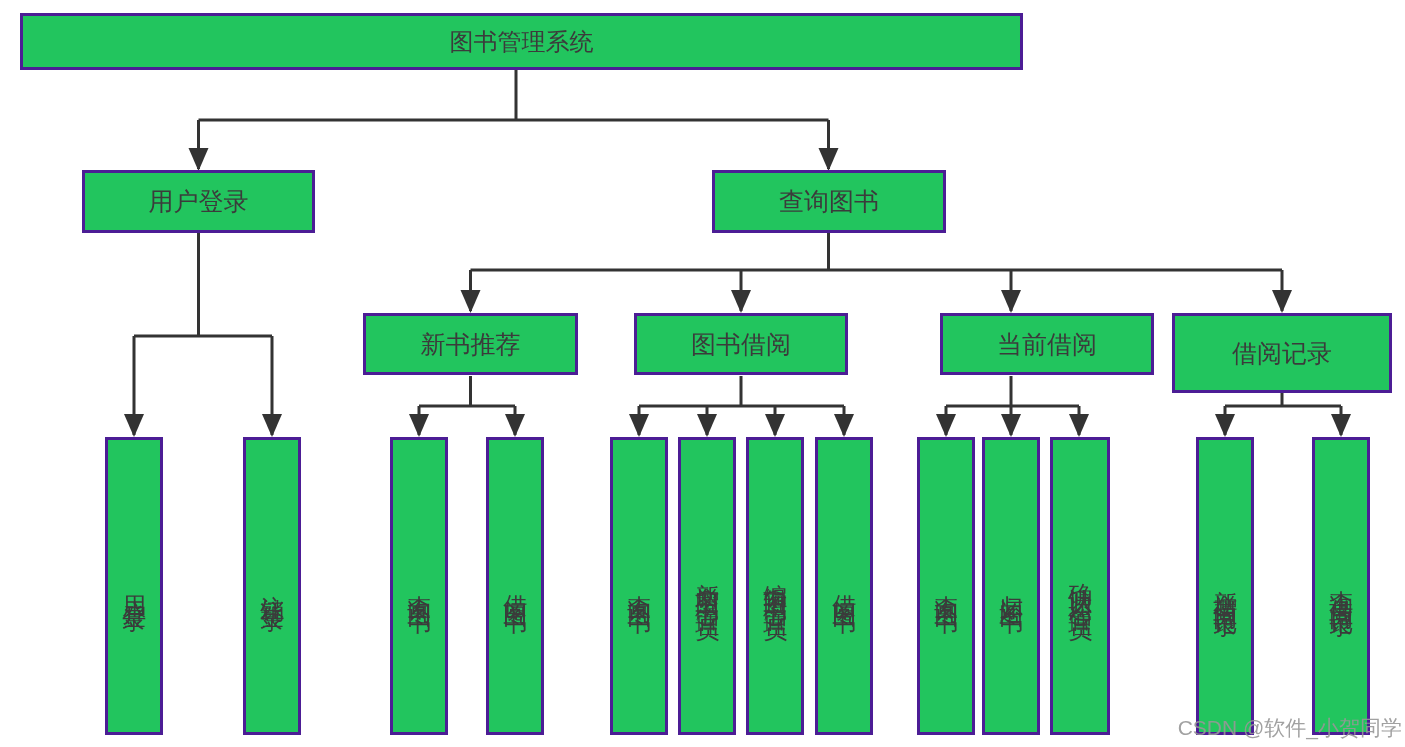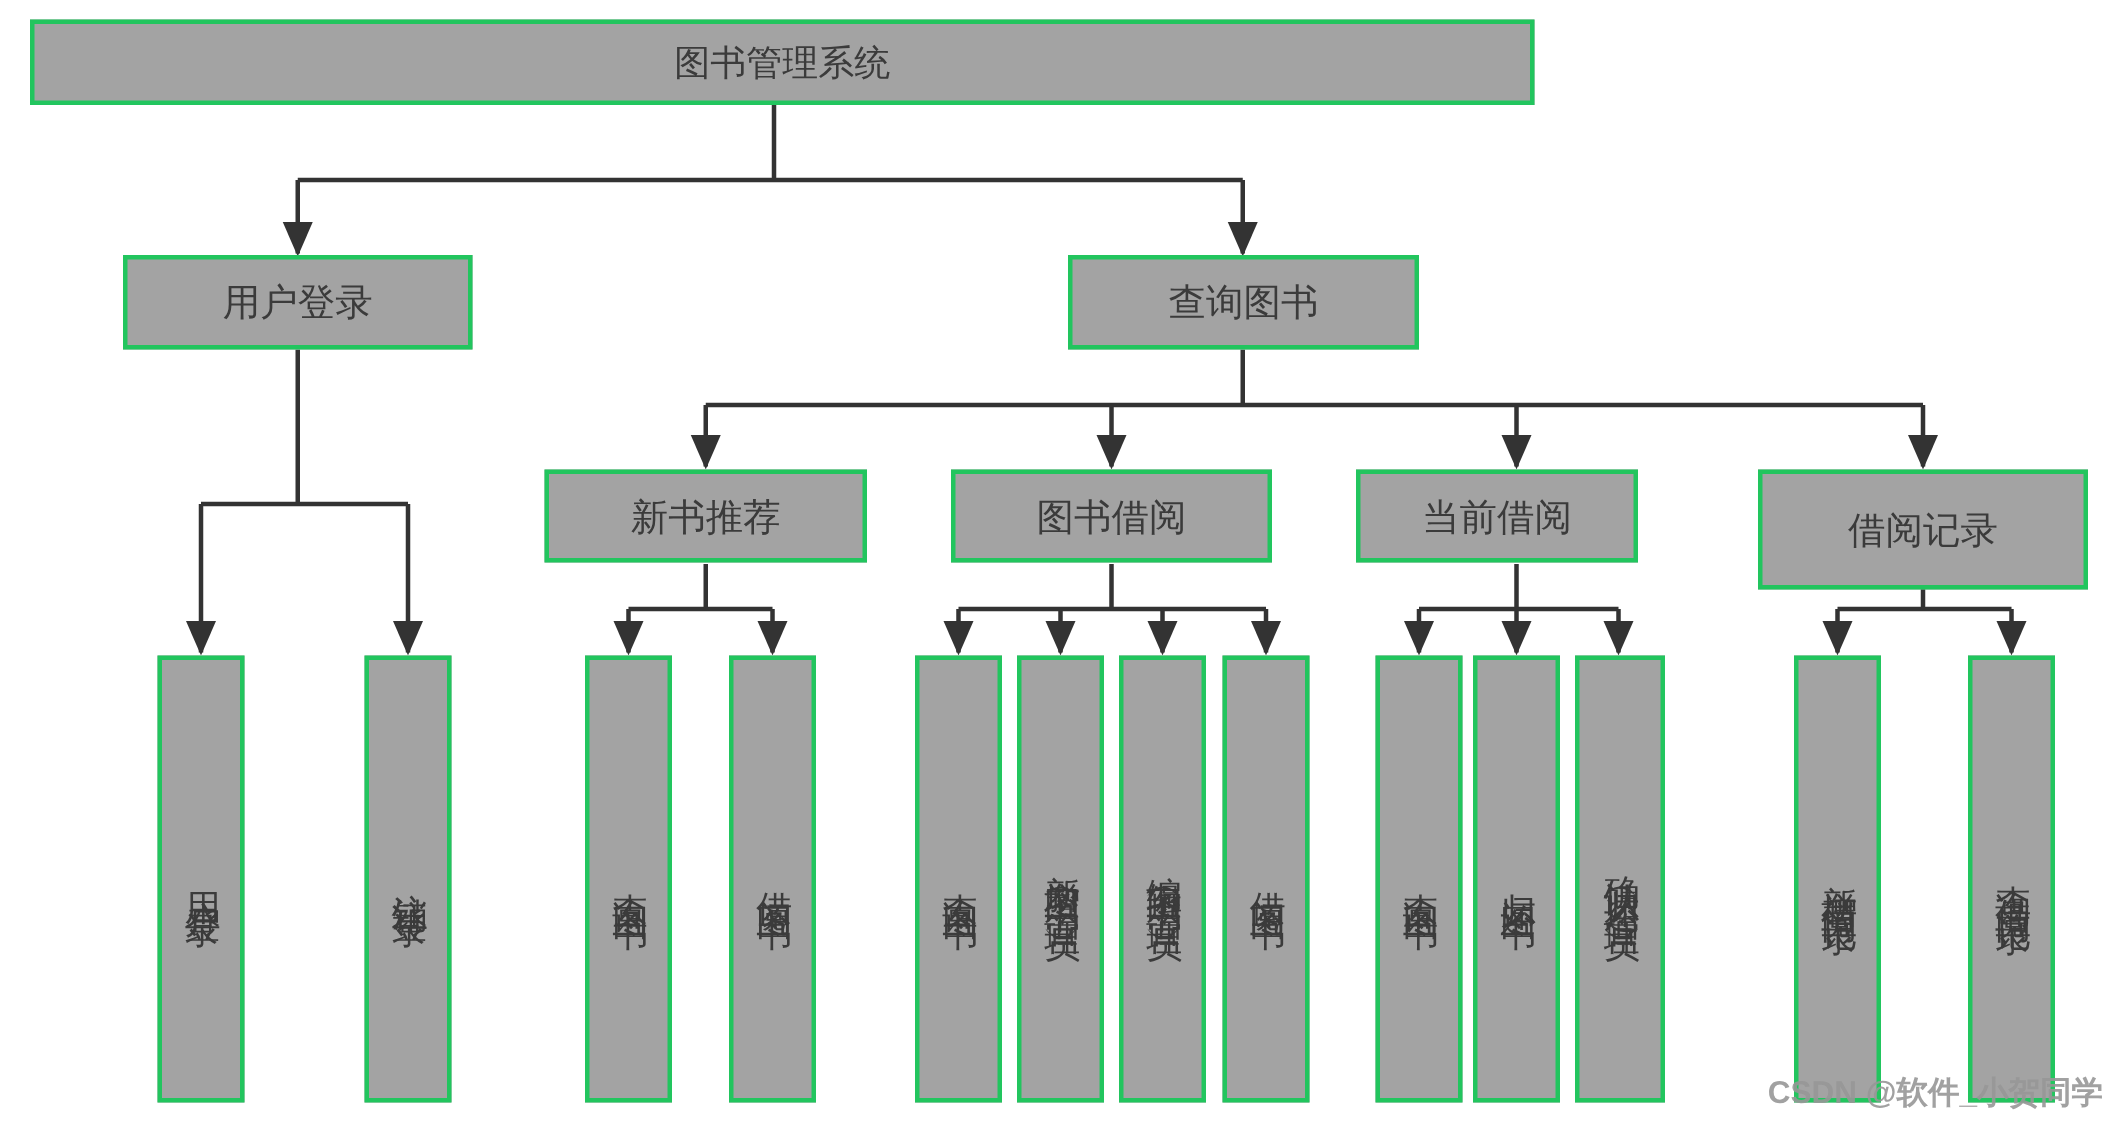--- a/index.html
+++ b/index.html
@@ -17,22 +17,22 @@
   }
   .connectors {
     position: absolute;
     left: 0;
     top: 0;
     z-index: 1;
   }
   .node {
     position: absolute;
     box-sizing: border-box;
-    background: #a3a3a3;
-    border: 3px solid #22c55e;
+    background: #22c55e;
+    border: 3px solid #4c1d95;
     display: flex;
     align-items: center;
     justify-content: center;
     color: #3b3b3b;
     z-index: 2;
     white-space: nowrap;
   }
   .node.root  { font-size: 24px; }
   .node.lvl   { font-size: 25px; }
   .node.leaf  {
@@ -50,21 +50,20 @@
   }
   .watermark {
     position: absolute;
     right: 3px;
     top: 714px;
     font-size: 21px;
     color: #979797;
     opacity: 0.9;
     z-index: 3;
     white-space: nowrap;
-    font-weight: bold;
   }
 </style>
 </head>
 <body>
 
 <div class="canvas">
 
   <svg class="connectors" width="1405" height="747" viewBox="0 0 1405 747">
     <g stroke="#333333" stroke-width="3" fill="none">
       <path d="M516,70 V120 M198.5,120 H828.5 M198.5,120 V169 M828.5,120 V169"></path>
@@ -108,21 +107,21 @@
   <div class="node lvl" style="left:712px; top:170px; width:234px; height:63px">
     <span>查询图书</span>
   </div>
 
   <div class="node lvl" style="left:634px; top:313px; width:214px; height:62px">
     <span>图书借阅</span>
   </div>
   <div class="node lvl" style="left:363px; top:313px; width:215px; height:62px">
     <span>新书推荐</span>
   </div>
-  <div class="node lvl" style="left:904px; top:313px; width:188px; height:62px">
+  <div class="node lvl" style="left:940px; top:313px; width:214px; height:62px">
     <span>当前借阅</span>
   </div>
   <div class="node lvl" style="left:1172px; top:313px; width:220px; height:80px">
     <span>借阅记录</span>
   </div>
 
   <div class="node leaf" style="left:105px">
     <span class="vtext">用户登录</span>
   </div>
   <div class="node leaf" style="left:243px">

